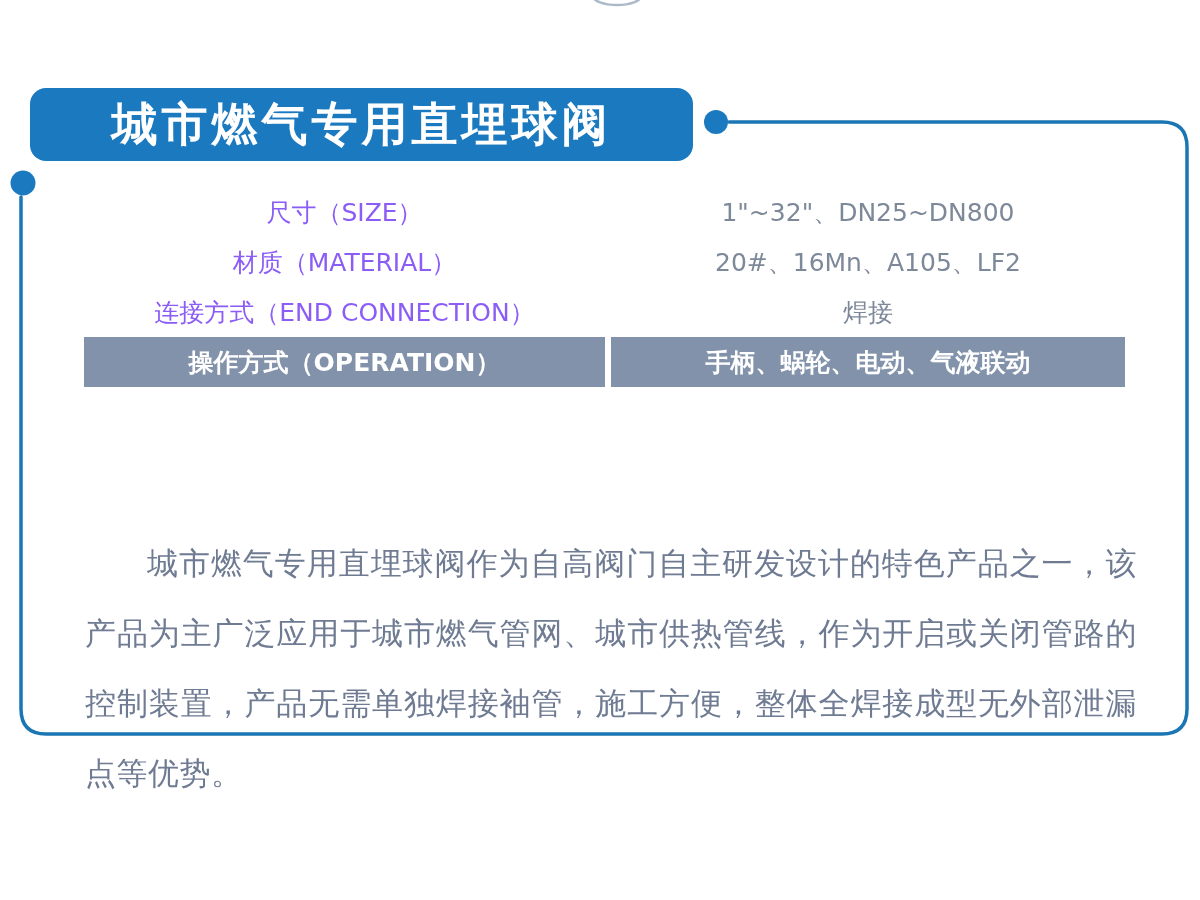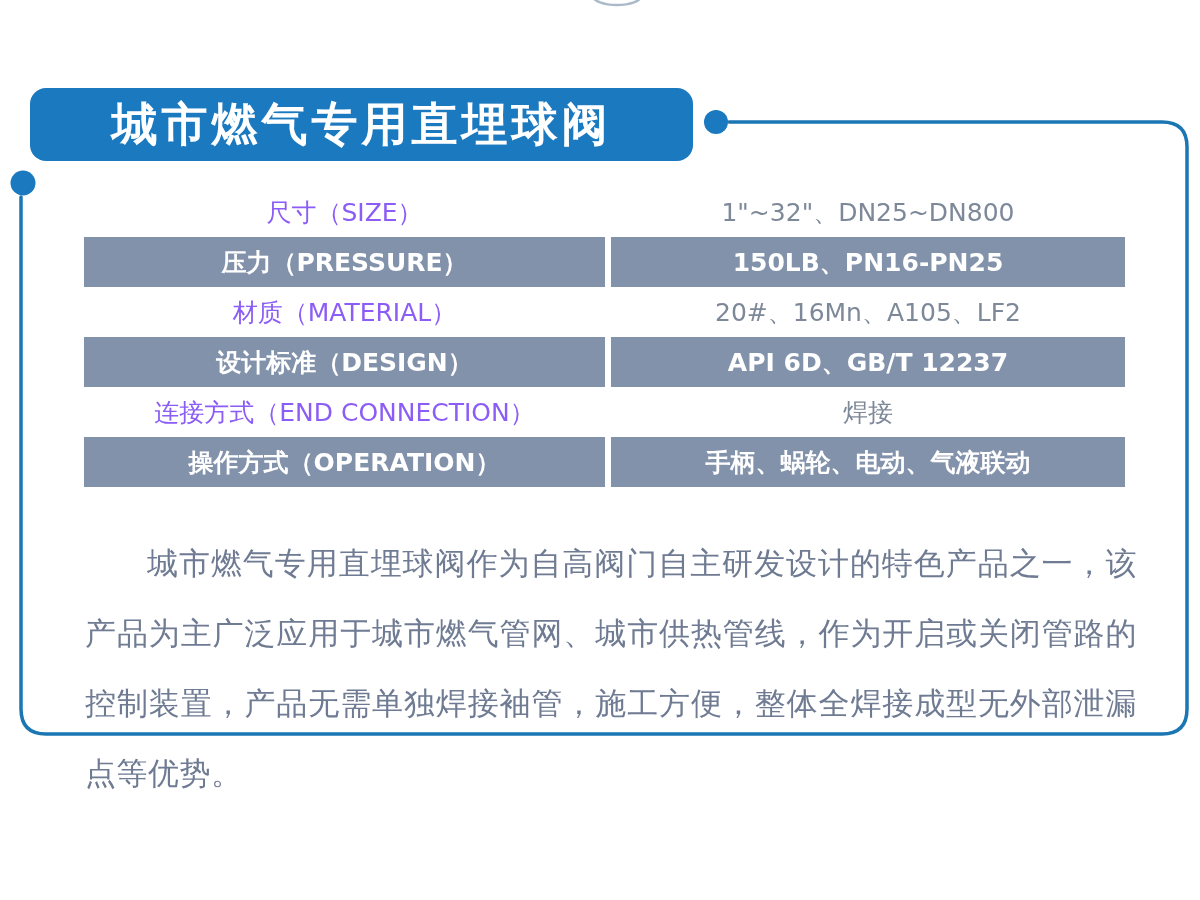--- a/index.html
+++ b/index.html
@@ -108,37 +108,27 @@
   </div>
 
   <div class="spec-table">
 
     <div class="trow plain">
       <div class="cell label">尺寸（SIZE）</div>
       <div class="gap"></div>
       <div class="cell value">1"~32"、DN25~DN800</div>
     </div>
 
-    <div class="trow hl">
-      <div class="cell label">压力（PRESSURE）</div>
-      <div class="gap"></div>
-      <div class="cell value">150LB、PN16-PN25</div>
-    </div>
 
     <div class="trow plain">
       <div class="cell label">材质（MATERIAL）</div>
       <div class="gap"></div>
       <div class="cell value">20#、16Mn、A105、LF2</div>
     </div>
 
-    <div class="trow hl">
-      <div class="cell label">设计标准（DESIGN）</div>
-      <div class="gap"></div>
-      <div class="cell value">API 6D、GB/T 12237</div>
-    </div>
 
     <div class="trow plain">
       <div class="cell label">连接方式（END CONNECTION）</div>
       <div class="gap"></div>
       <div class="cell value">焊接</div>
     </div>
 
     <div class="trow hl">
       <div class="cell label">操作方式（OPERATION）</div>
       <div class="gap"></div>

